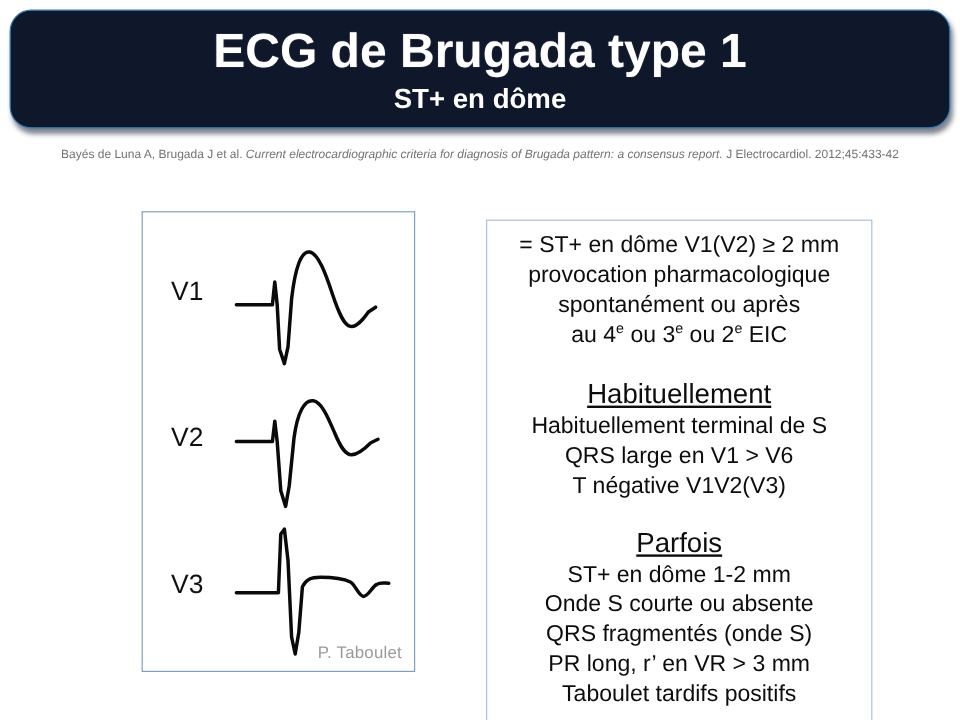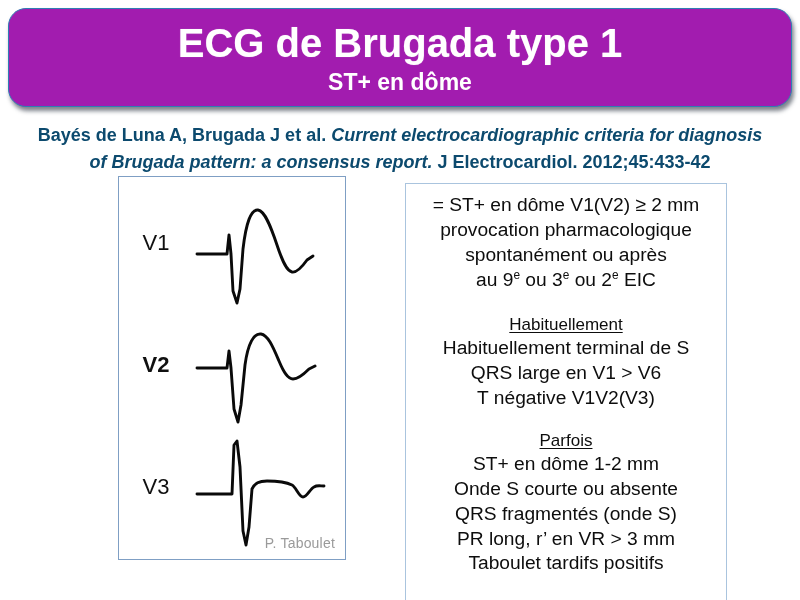--- a/index.html
+++ b/index.html
@@ -19,21 +19,21 @@
     background: #ffffff;
   }
 
   
   #title-banner {
     position: absolute;
     left: 8px;
     top: 8px;
     width: 784px;
     height: 99px;
-    background: #a21caf;
+    background: #0f172a;
     border: 1px solid #2f7db4;
     border-radius: 18px;
     box-shadow: 2px 4px 4px rgba(20, 30, 45, 0.55);
     display: flex;
     flex-direction: column;
     align-items: center;
     justify-content: center;
     padding-top: 2px;
   }
 
@@ -55,24 +55,23 @@
     text-align: right;
   }
 
   
   #citation {
     position: absolute;
     left: 36px;
     top: 122px;
     width: 728px;
     text-align: center;
-    color: #0c4a6e;
-    font-size: 18px;
+    color: #737373;
+    font-size: 10px;
     line-height: 1.52;
-    font-weight: bold;
   }
   #citation .ital { font-style: italic; }
 
   
   #ecg-panel {
     position: absolute;
     left: 118px;
     top: 176px;
     width: 228px;
     height: 384px;
@@ -82,21 +81,21 @@
 
   .ecg-row {
     position: absolute;
     left: 0;
     width: 226px;
     height: 122px;
     display: flex;
     align-items: center;
   }
   #ecg-row-0 { top: 6px; }
-  #ecg-row-1 { top: 128px; font-weight: bold; }
+  #ecg-row-1 { top: 128px; }
   #ecg-row-2 { top: 250px; }
 
   .lead-label {
     width: 74px;
     text-align: center;
     font-size: 22px;
     color: #101010;
     line-height: 1;
     padding-bottom: 2px;
   }
@@ -131,21 +130,21 @@
   }
 
   .crit-line {
     font-size: 19.2px;
     color: #0d0d0d;
     line-height: 1.295;
     white-space: nowrap;
   }
 
   .crit-head {
-    font-size: 17px;
+    font-size: 23px;
     color: #0d0d0d;
     line-height: 1.295;
     text-decoration: underline;
     text-underline-offset: 2px;
   }
 
   .crit-gap { height: 22px; }
   .crit-gap-sm { height: 19px; }
 
   sup {
@@ -208,21 +207,21 @@
     </div>
 
     <div id="credit">P. Taboulet</div>
   </div>
 
   <div id="criteria-panel">
 
     <div class="crit-line">= ST+ en dôme V1(V2) ≥ 2 mm</div>
     <div class="crit-line">provocation pharmacologique</div>
     <div class="crit-line">spontanément ou après</div>
-    <div class="crit-line"><span>au 9</span><sup>e</sup><span> ou 3</span><sup>e</sup><span> ou 2</span><sup>e</sup><span> EIC</span></div>
+    <div class="crit-line"><span>au 4</span><sup>e</sup><span> ou 3</span><sup>e</sup><span> ou 2</span><sup>e</sup><span> EIC</span></div>
 
     <div class="crit-gap"></div>
 
     <div class="crit-head">Habituellement</div>
     <div class="crit-line">Habituellement terminal de S</div>
     <div class="crit-line">QRS large en V1 &gt; V6</div>
     <div class="crit-line">T négative V1V2(V3)</div>
 
     <div class="crit-gap-sm"></div>
 

